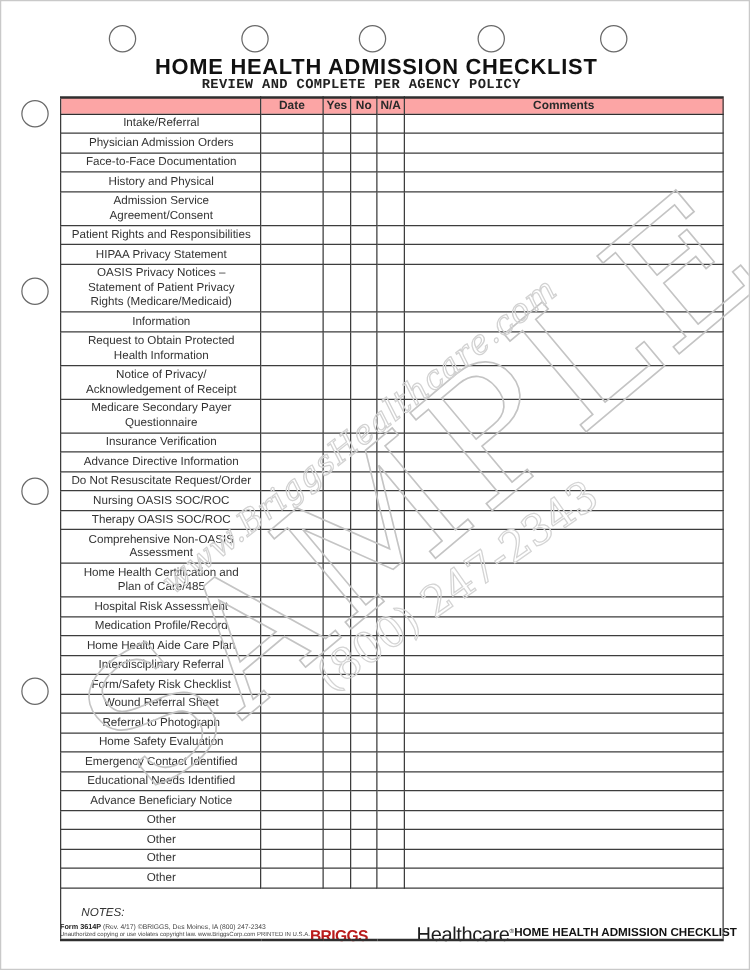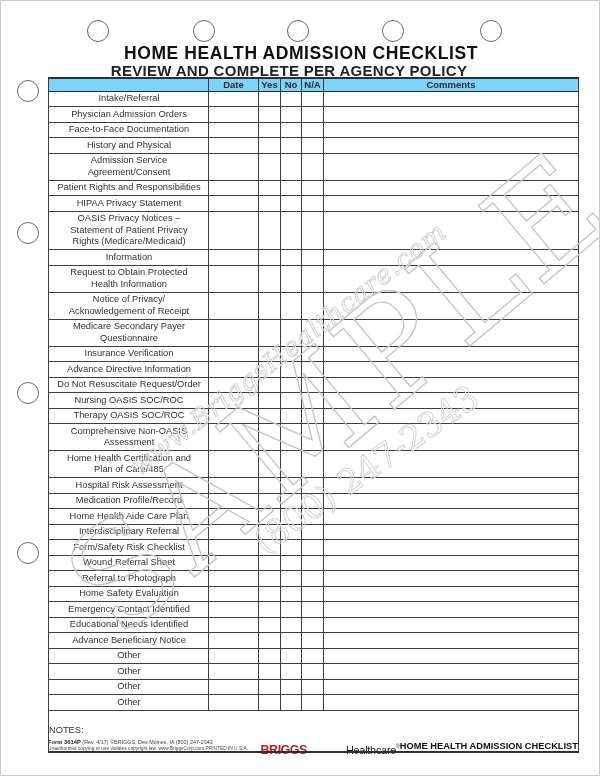--- a/index.html
+++ b/index.html
@@ -39,24 +39,25 @@
     text-align: center;
     font-size: 17.5px;
     font-weight: bold;
     letter-spacing: 0.6px;
     color: #111;
   }
   .subtitle {
     position: absolute;
     left: 0; top: 61px; width: 576px;
     text-align: center;
-    font-size: 15px;
+    font-size: 11px;
     font-weight: bold;
     letter-spacing: 0.3px;
     color: #222;
+    font-family: Liberation Mono, monospace;
   }
 
   
   .table-wrap {
     position: absolute;
     left: 47px; top: 76px;
     width: 530px;
     z-index: 1;
   }
   table.checklist {
@@ -67,42 +68,43 @@
     border-top-width: 2.5px;
     border-bottom-width: 2.2px;
   }
   table.checklist th, table.checklist td {
     border: 1px solid #3d3d3d;
     font-size: 9.3px;
     line-height: 11.5px;
     vertical-align: middle;
   }
   table.checklist thead th {
-    background: #7dd3fc;
+    background: #fca5a5;
     font-weight: bold;
     text-align: center;
     height: 13px;
     font-size: 9.5px;
     border-bottom: 1.4px solid #2f2f2f;
   }
   td.item-cell {
     padding: 1.5px 3px 1.5px 4px;
     height: 13px;
     white-space: pre-line;
     text-align: center;
     color: #333;
   }
   td.check-cell { height: 13px; background: transparent; }
   td.notes-cell {
     height: 42px;
     vertical-align: top;
-    padding: 2px 0;
+    padding: 2px 16px;
     font-size: 9.5px;
     color: #333;
     border-top: 1.4px solid #2f2f2f;
+    font-style: italic;
   }
 
   
   .wm {
     position: absolute;
     pointer-events: none;
     z-index: 5;
     text-align: center;
     font-family: "DejaVu Serif", serif;
     color: transparent;
@@ -148,21 +150,21 @@
   .form-info .line1 b { font-size: 5.8px; color: #222; }
   .form-info .line2 { font-size: 4.8px; line-height: 6px; white-space: nowrap; }
   .brand { white-space: nowrap; margin-top: 1px; }
   .brand .bold {
     font-weight: bold;
     font-size: 12.5px;
     letter-spacing: -0.5px;
     color: #b91c1c;
   }
   .brand .light {
-    font-size: 11px;
+    font-size: 16px;
     font-weight: normal;
     letter-spacing: -0.3px;
     color: #1c1c1c;
     padding-left: 39px;
   }
   .brand sup { font-size: 5px; }
   .doc-title {
     font-size: 9.3px;
     font-weight: bold;
     color: #111;

